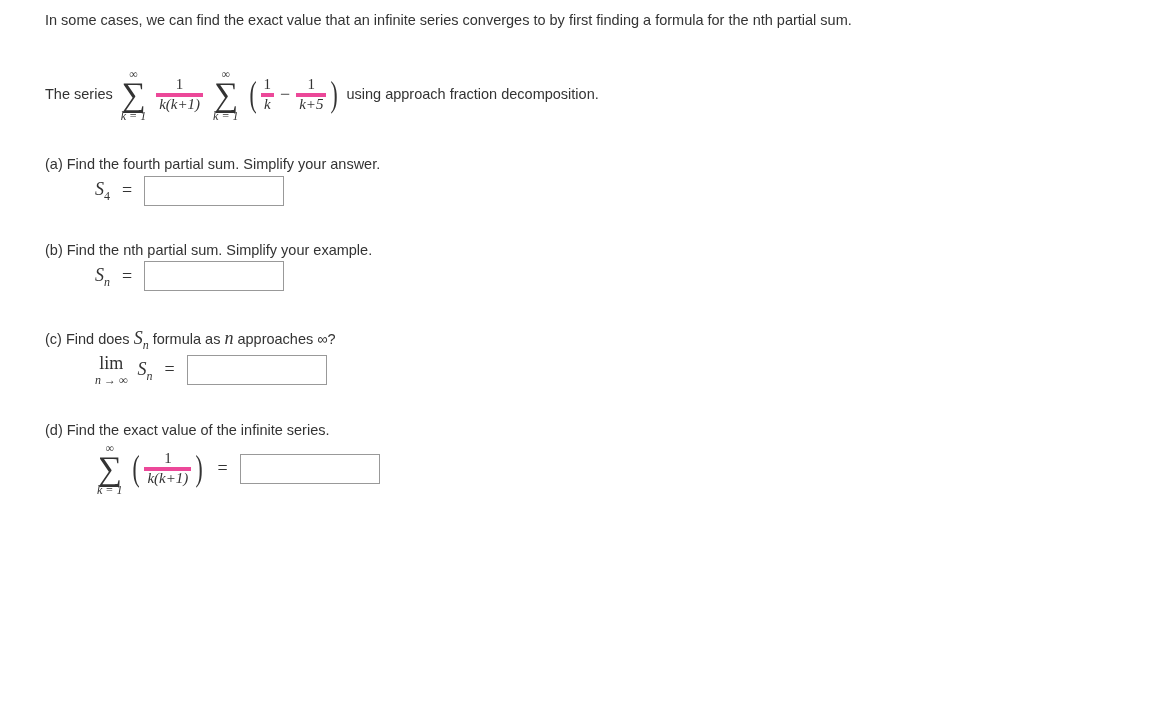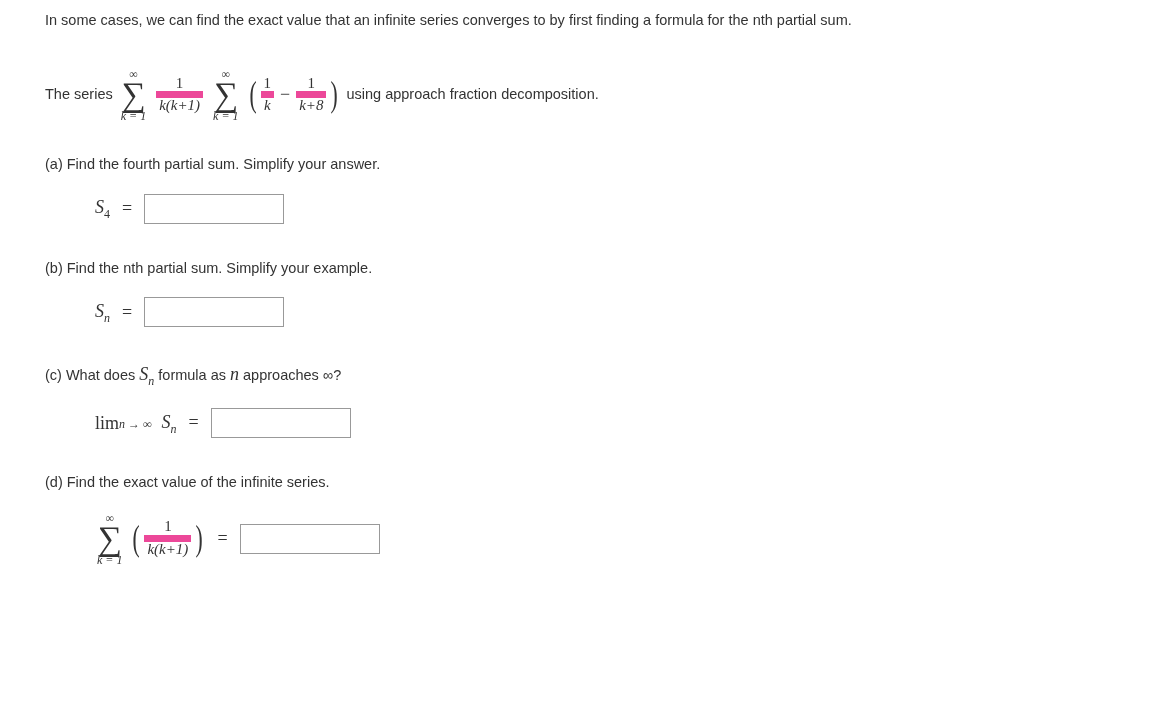--- a/index.html
+++ b/index.html
@@ -18,21 +18,21 @@
     align-items: center;
     flex-wrap: wrap;
     gap: 6px;
     margin-bottom: 32px;
   }
   .part { margin-bottom: 34px; }
   .answer-row {
     display: flex;
     align-items: center;
     margin-left: 50px;
-    margin-top: 18px;
+    margin-top: 0;
     gap: 6px;
   }
   input.answer {
     border: 1px solid #999;
     background: #fff;
     height: 28px;
     width: 130px;
     font-size: 14px;
     padding: 0 4px;
   }
@@ -60,33 +60,34 @@
     flex-direction: column;
     align-items: center;
     font-family: 'Times New Roman', serif;
     font-style: italic;
     font-size: 15px;
     line-height: 1.05;
     vertical-align: middle;
     margin: 0 2px;
   }
   .frac .num { padding: 0 3px; font-style: normal;}
-  .frac .den { border-top: 7px solid #ec4899; padding: 0 3px; font-style: italic;}
+  .frac .den { border-top: 4px solid #ec4899; padding: 0 3px; font-style: italic;}
 
   
   .bigparen {
     display: inline-flex;
     align-items: center;
     font-family: 'Times New Roman', serif;
   }
   .bigparen .paren { font-size: 36px; line-height: 0.6; font-style: normal; transform: scaleX(0.6);}
   .bigparen .inner { display: inline-flex; align-items: center; gap: 4px;}
 
   .limit {
     display: inline-flex;
+    flex-direction: column;
     align-items: center;
     font-family: 'Times New Roman', serif;
     line-height: 1;
     text-align: right;
   }
   .limit .top { font-size: 18px; font-style: normal;}
   .limit .bot { font-size: 12px; font-style: italic; margin-top: 2px;}
   .eq { font-family: 'Times New Roman', serif; font-size: 18px; margin: 0 6px; }
 </style>
 </head>
@@ -118,21 +119,21 @@
   <span class="bigparen">
     <span class="paren">(</span>
     <span class="inner">
       <span class="frac">
         <span class="num">1</span>
         <span class="den">k</span>
       </span>
       <span class="mathn">−</span>
       <span class="frac">
         <span class="num">1</span>
-        <span class="den">k+8</span>
+        <span class="den">k+5</span>
       </span>
     </span>
     <span class="paren">)</span>
   </span>
 
   <span>using approach fraction decomposition.</span>
 </div>
 
 <div class="part">
   <div>(a) Find the fourth partial sum. Simplify your answer.</div>
@@ -151,21 +152,21 @@
     <span class="math">
       <span>S</span><span class="sub">n</span>
     </span>
     <span class="eq">=</span>
     <input class="answer" type="text" style="">
   </div>
 </div>
 
 <div class="part">
   <div>
-    <span>(c) What does </span><span class="math"><span>S</span><span class="sub">n</span></span><span> formula as </span><span class="math">n</span><span> approaches ∞?</span>
+    <span>(c) Find does </span><span class="math"><span>S</span><span class="sub">n</span></span><span> formula as </span><span class="math">n</span><span> approaches ∞?</span>
   </div>
   <div class="answer-row">
     <span class="limit">
       <span class="top">lim</span>
       <span class="bot">n → ∞</span>
     </span>
     <span class="math" style="margin-left:4px;">
       <span>S</span><span class="sub">n</span>
     </span>
     <span class="eq">=</span>

